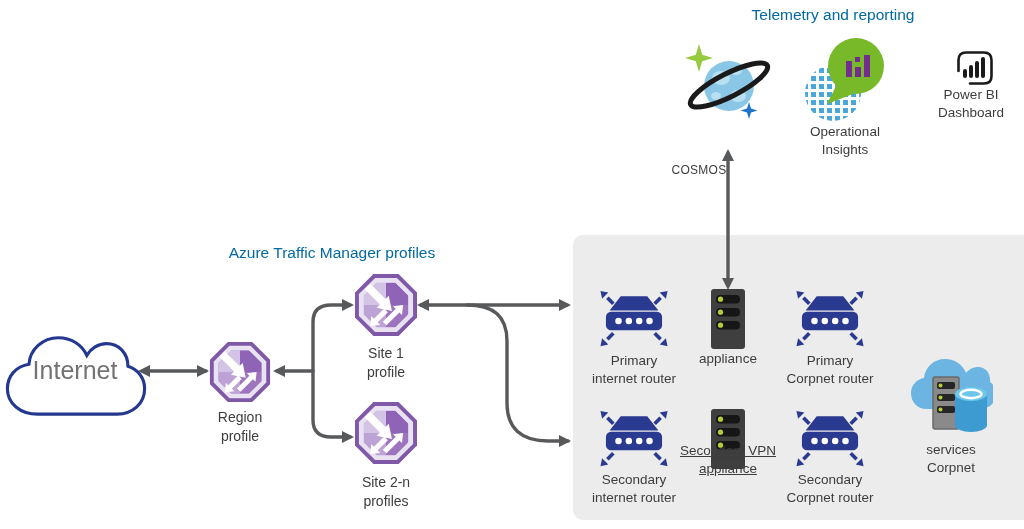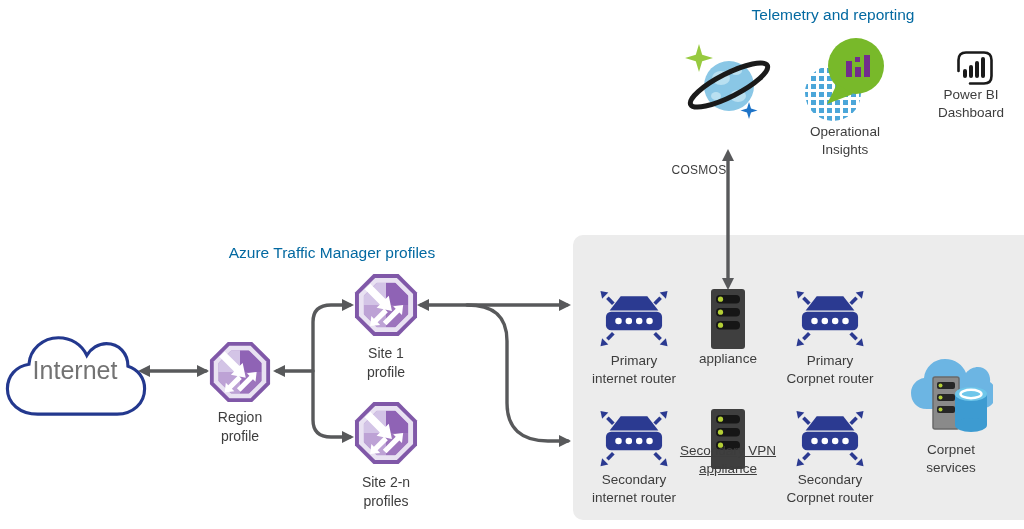--- a/index.html
+++ b/index.html
@@ -236,17 +236,17 @@
     <circle cx="31.5" cy="46.5" r="2" fill="#b4cf36"></circle>
     <circle cx="31.5" cy="58.5" r="2" fill="#b4cf36"></circle>
     <g>
       <rect x="46" y="43" width="32" height="31" fill="#3d9bd1"></rect>
       <ellipse cx="62" cy="74" rx="16" ry="7" fill="#3d9bd1"></ellipse>
       <ellipse cx="62" cy="43" rx="16" ry="7" fill="#6ec6ea"></ellipse>
       <ellipse cx="62" cy="43" rx="10.5" ry="4.2" fill="none" stroke="#ffffff" stroke-width="2.4"></ellipse>
     </g>
   </svg>
   <div class="abs lbl" style="left:881px;top:441px;width:140px;">
+    <div>services</div>
     <div>Corpnet</div>
-    <div>services</div>
   </div>
 
 </div>
 
 </body></html>

